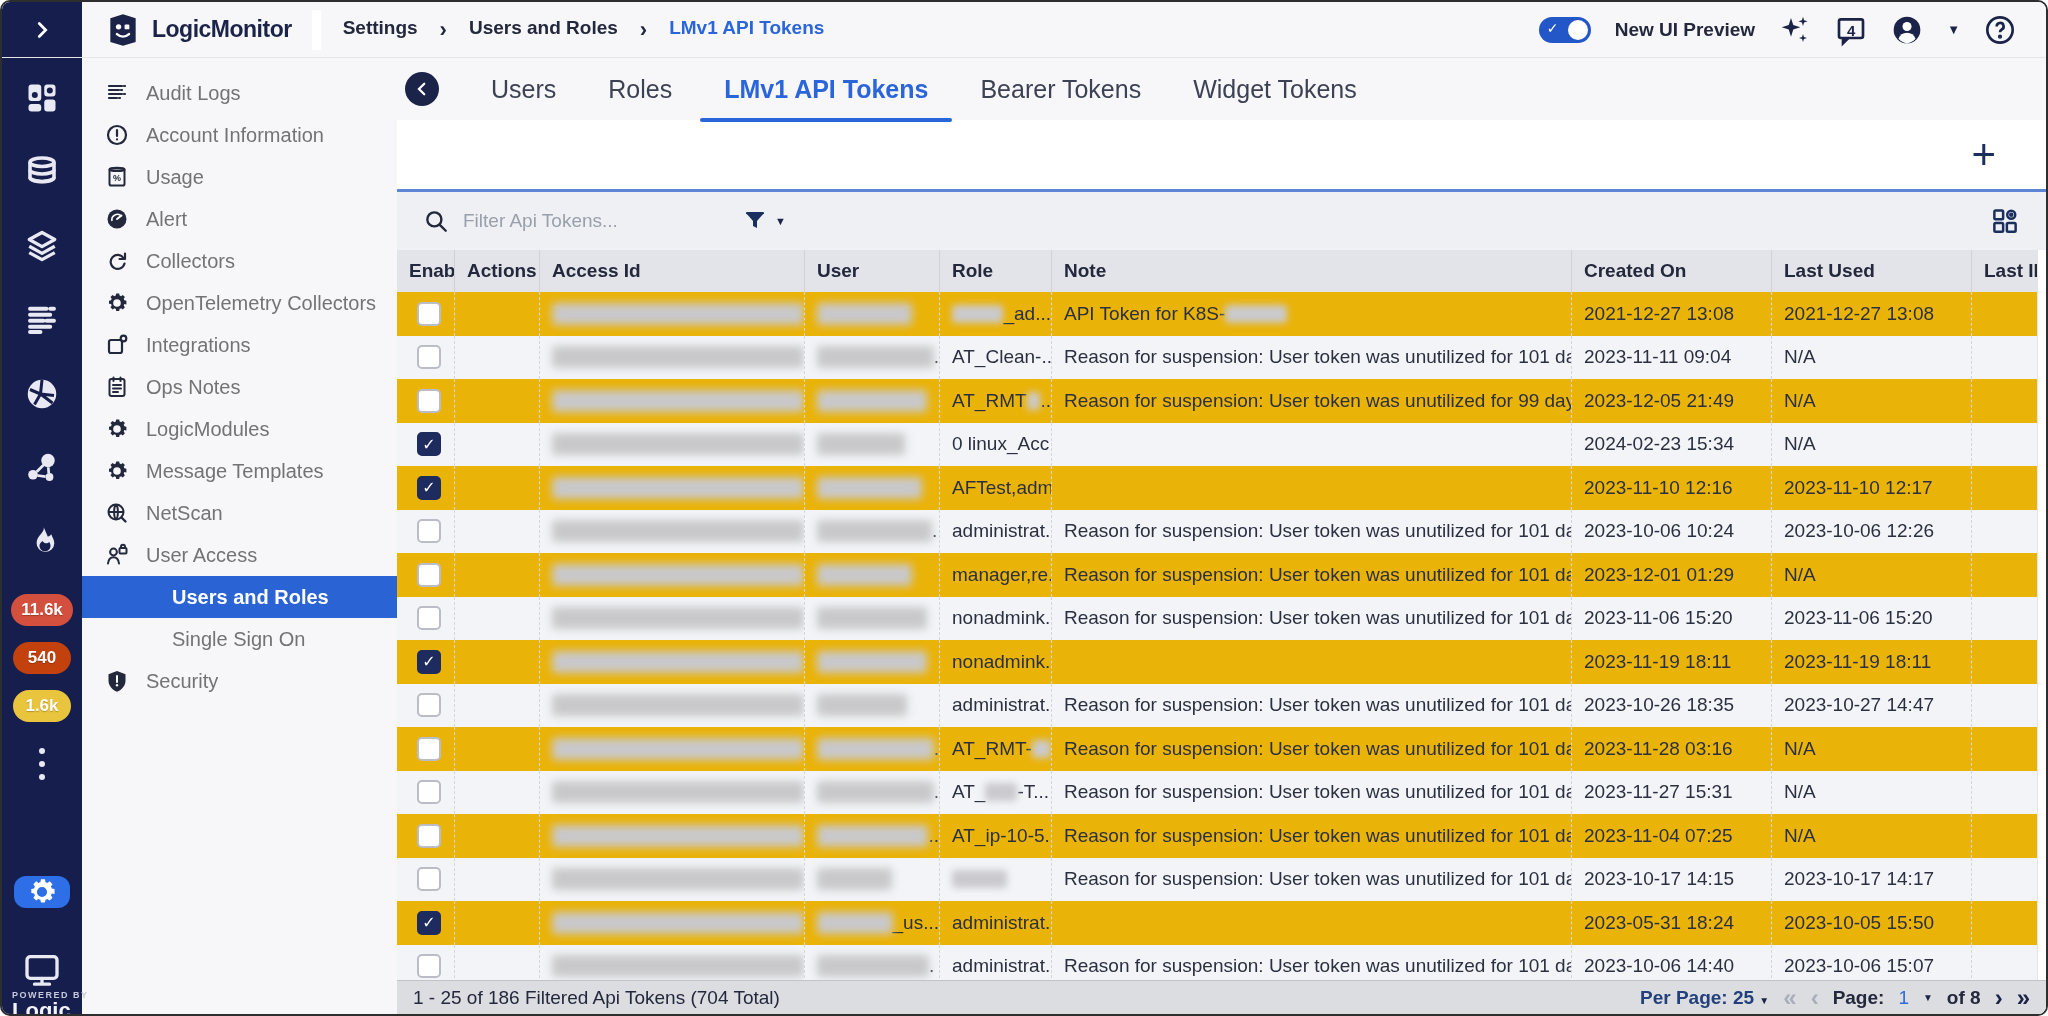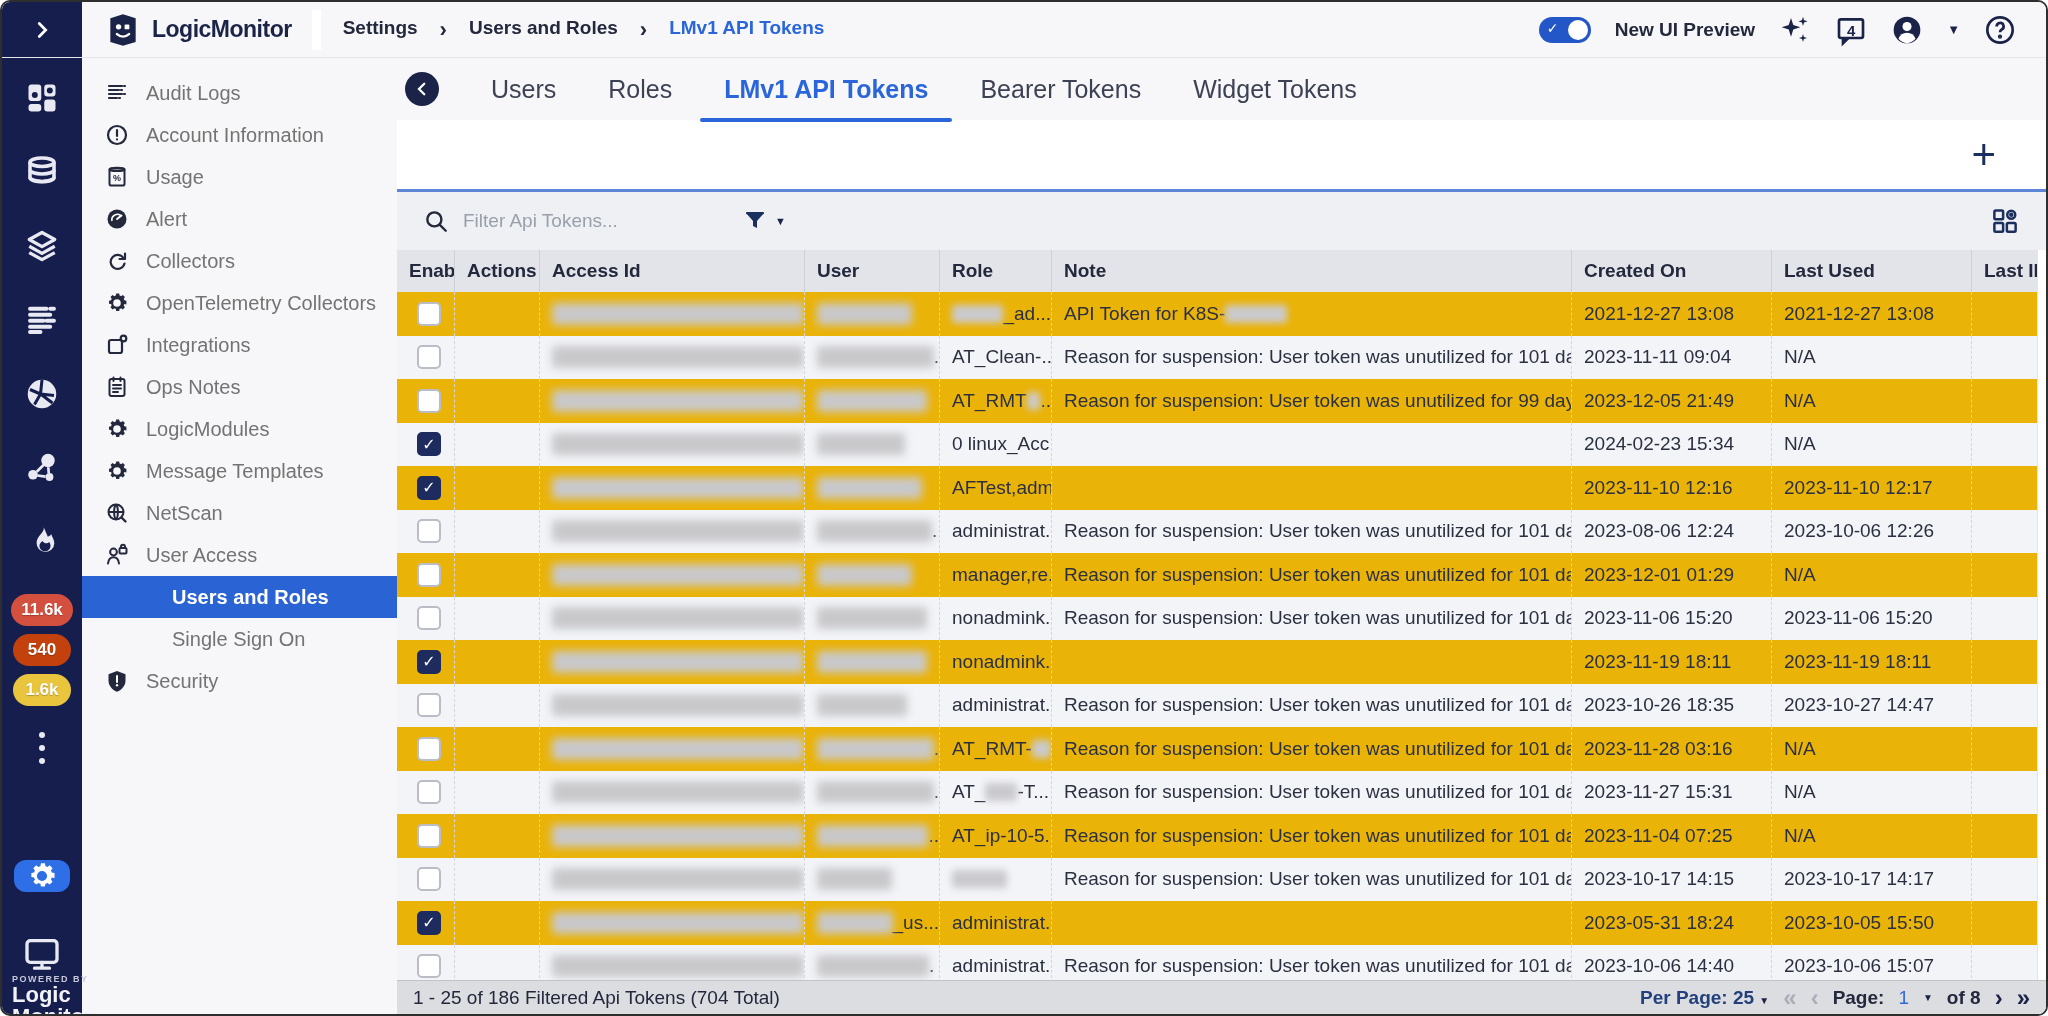--- a/index.html
+++ b/index.html
@@ -25,21 +25,21 @@
   .tb-icon { width:32px; height:32px; display:flex; align-items:center; justify-content:center; cursor:pointer; }
   .caret { color:#1b2448; font-size:13px; cursor:pointer; }
 
   
   .app-body { flex:1; display:flex; min-height:0; }
 
   
   .rail { width:80px; flex:0 0 80px; background:#161e4e; display:flex; flex-direction:column; align-items:center; padding-top:22px; position:relative; }
   .rail-icons { display:flex; flex-direction:column; gap:38px; align-items:center; }
   .rail-ic { width:36px; height:36px; display:flex; align-items:center; justify-content:center; cursor:pointer; }
-  .badges { margin-top:34px; display:flex; flex-direction:column; gap:8px; align-items:center; }
+  .badges { margin-top:34px; display:flex; flex-direction:column; gap:16px; align-items:center; }
   .badge { min-width:58px; height:32px; border-radius:16px; color:#fff; font-size:17px; font-weight:700;
            display:flex; align-items:center; justify-content:center; padding:0 10px; cursor:pointer;
            text-shadow:0 1px 1px rgba(0,0,0,.25); }
   .more-dots { margin-top:26px; display:flex; flex-direction:column; gap:7px; cursor:pointer; }
   .more-dots i { width:6px; height:6px; border-radius:50%; background:#e8e9f2; }
   .gear-tile { margin-top:96px; width:56px; height:56px; border-radius:12px; background:#2e6ee6; display:flex; align-items:center; justify-content:center; cursor:pointer; }
   .monitor-ic { margin-top:42px; cursor:pointer; }
   .rail-footer { margin-top:auto; margin-bottom:10px; align-self:flex-start; padding-left:10px; color:#fff; }
   .powered { font-size:9px; letter-spacing:1.5px; color:#c6c9da; font-weight:700; }
   .pw-line { font-size:22px; font-weight:800; line-height:1.02; color:#f2f3f8; }
@@ -563,21 +563,21 @@
               <div class="cell">
                 <span class="blur" style="width: 115px;"></span>
                 <span>.</span>
               </div>
               <div class="cell">
                 <span>administrat...</span>
               </div>
               <div class="cell">
                 <span>Reason for suspension: User token was unutilized for 101 days.</span>
               </div>
-              <div class="cell date-cell">2023-08-06 12:24</div>
+              <div class="cell date-cell">2023-10-06 10:24</div>
               <div class="cell date-cell">2023-10-06 12:26</div>
               <div class="cell"></div>
             </div>
             <div class="trow">
               <div class="cell">
                 <span class="cb"></span>
               </div>
               <div class="cell"></div>
               <div class="cell">
                 <span class="blur" style="width: 330px;"></span>

